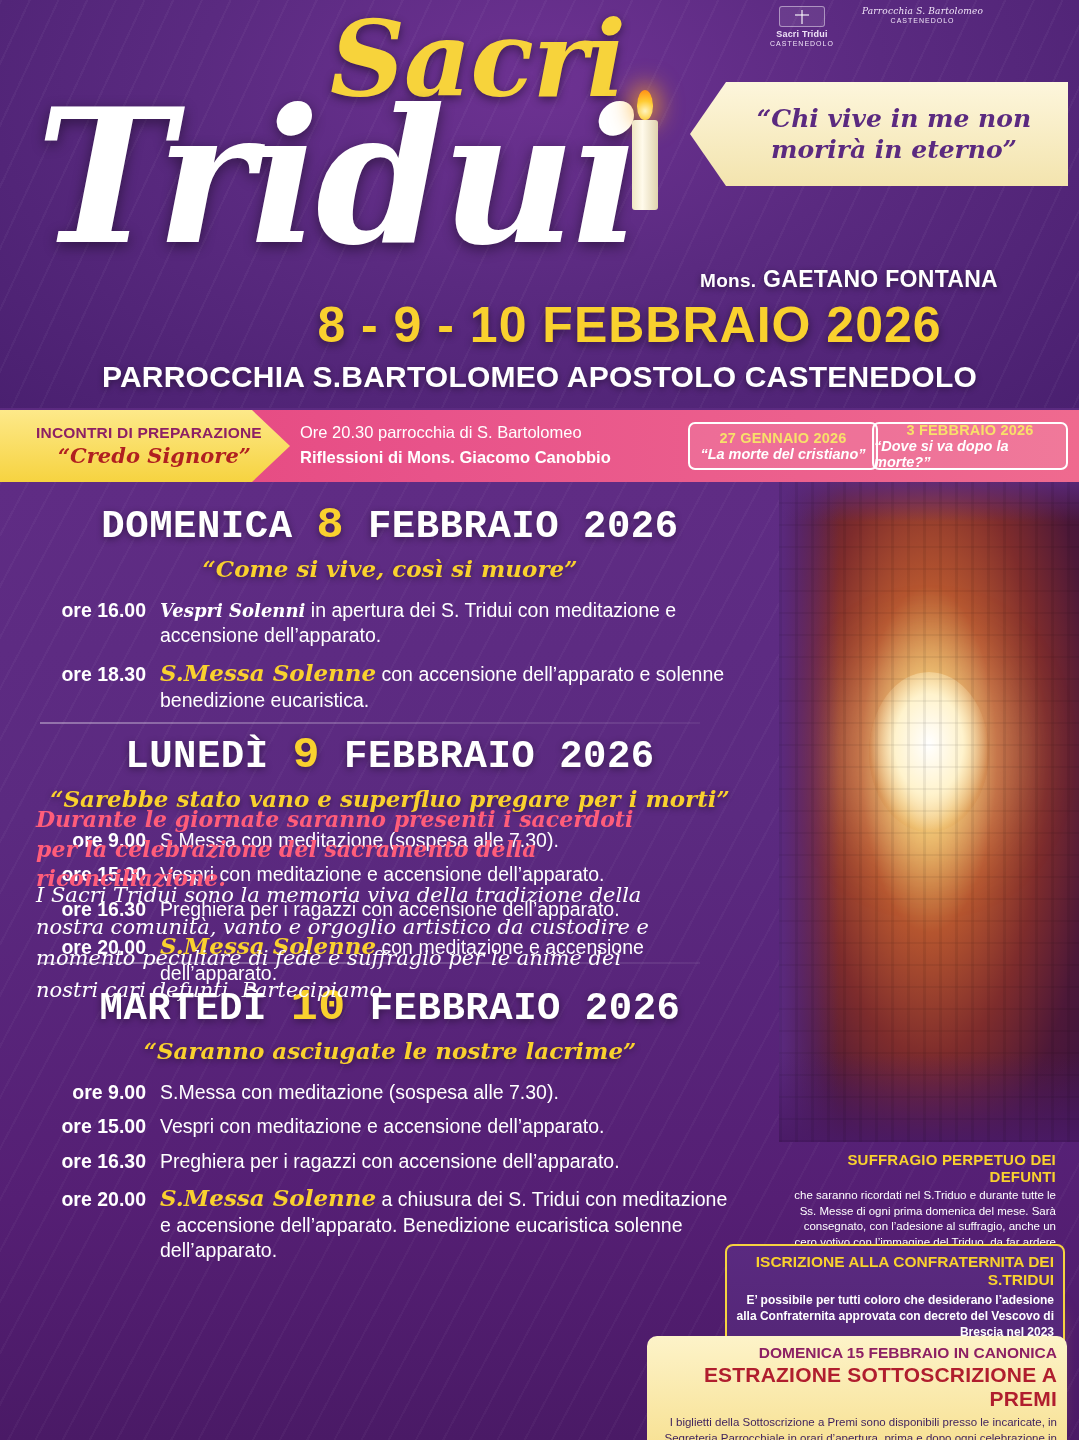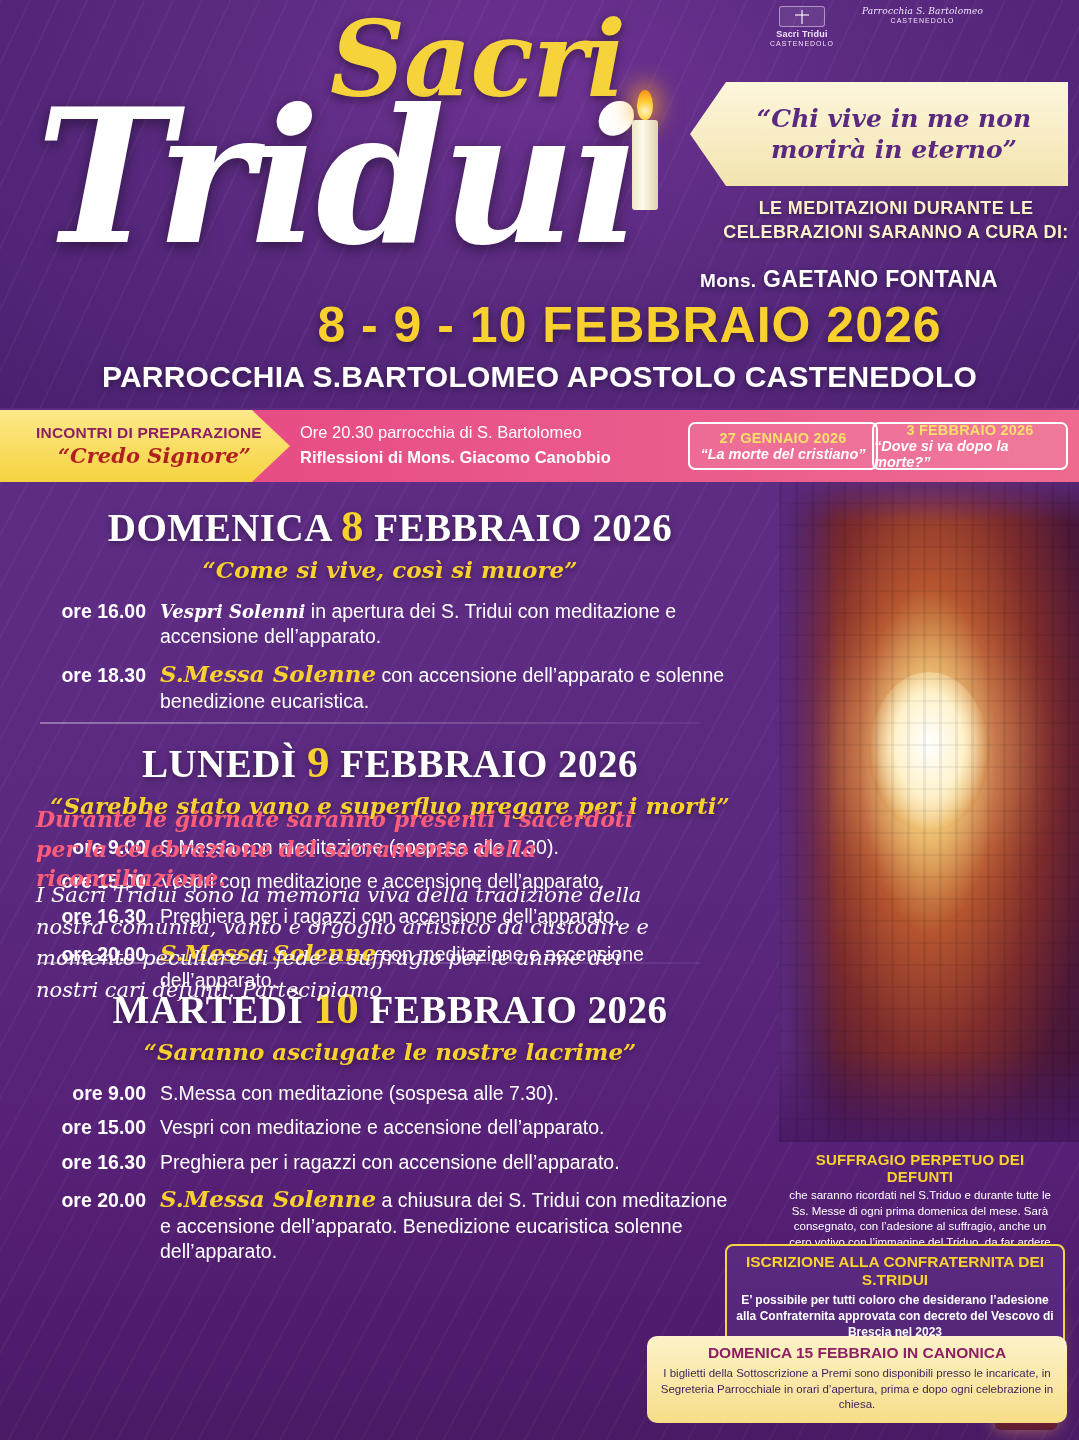--- a/index.html
+++ b/index.html
@@ -235,21 +235,21 @@
   }
   .jar .lbl {
     position: absolute; left: 7px; top: 10px; width: 48px; height: 30px;
     background: rgba(255,255,255,.85); border-radius: 3px;
     font-size: 5px; color: #5b2a80; text-align: center; padding-top: 4px; line-height: 1.2;
   }
 
   
   .day { position: absolute; left: 40px; width: 700px; }
   .day-head {
-    font-family: Liberation Serif, serif;
+    font-family: Liberation Mono, monospace;
     font-weight: bold;
     font-size: 39px;
     color: #ffffff;
     letter-spacing: .5px;
     text-shadow: 0 2px 7px rgba(0,0,0,.4);
     text-align: center;
   }
   .day-head .num { color: #f9d12e; font-size: 45px; }
   .day-sub {
     font-family: "DejaVu Serif", serif;
@@ -278,21 +278,21 @@
     color: #f9d12e;
     font-family: "DejaVu Serif", serif;
     font-style: italic; font-weight: bold; font-size: 23px;
   }
   .divider {
     position: absolute; left: 40px; width: 660px; height: 2px;
     background: linear-gradient(90deg, rgba(255,255,255,.35) 0%, rgba(255,255,255,.06) 100%);
   }
 
   #day-1 { top: 18px; }
-  #day-2 { top: 254px; }
+  #day-2 { top: 248px; }
   #day-3 { top: 500px; }
   #div-1 { top: 240px; }
   #div-2 { top: 480px; }
 
   .note-red {
     position: absolute; left: 36px; top: 805px; width: 620px;
     font-family: "DejaVu Serif", serif;
     font-style: italic; font-weight: bold;
     color: #ff5d7a;
     font-size: 22px; line-height: 1.35;
@@ -302,21 +302,21 @@
     font-family: "DejaVu Serif", serif;
     font-style: italic;
     color: #ffffff;
     font-size: 21px; line-height: 1.5;
   }
 
   
   .info-box {
     position: absolute; right: 14px;
     border-radius: 8px;
-    text-align: center;
+    text-align: right;
     padding: 7px 9px 9px;
   }
   #box-suffragio {
     top: 1144px; width: 290px;
     background: transparent;
   }
   #box-suffragio .bt { color: #f9d12e; font-weight: bold; font-size: 15px; letter-spacing: .2px; }
   #box-suffragio .bb { color: #ffffff; font-size: 11.5px; line-height: 1.35; margin-top: 3px; }
 
   #box-iscrizione {
@@ -362,21 +362,20 @@
 
     <div class="candle">
       <div class="flame"></div>
       <div class="body"></div>
     </div>
 
     <div class="quote-banner">
       <span>“Chi vive in me non morirà in eterno”</span>
     </div>
 
-    <div class="medit-block">LE MEDITAZIONI DURANTE LE CELEBRAZIONI SARANNO A CURA DI:</div>
 
     <div class="medit-name">
       <span class="pre">Mons.</span>
       <span>GAETANO FONTANA</span>
     </div>
 
     <div class="dates">8 - 9 - 10 FEBBRAIO 2026</div>
     <div class="parish">PARROCCHIA S.BARTOLOMEO APOSTOLO CASTENEDOLO</div>
   </div>
 
@@ -519,16 +518,17 @@
   </div>
 
   <div class="info-box" id="box-iscrizione">
     <div class="bt">ISCRIZIONE ALLA CONFRATERNITA DEI S.TRIDUI</div>
     <div class="b2">E’ possibile per tutti coloro che desiderano l’adesione alla Confraternita approvata con decreto del Vescovo di Brescia nel 2023</div>
     <div class="b3">Informazioni e iscrizioni presso la segreteria parrocchiale.</div>
   </div>
 
   <div class="info-box" id="box-estrazione">
     <div class="bt">DOMENICA 15 FEBBRAIO IN CANONICA</div>
+    <div class="b2">ESTRAZIONE SOTTOSCRIZIONE A PREMI</div>
     <div class="b3">I biglietti della Sottoscrizione a Premi sono disponibili presso le incaricate, in Segreteria Parrocchiale in orari d’apertura, prima e dopo ogni celebrazione in chiesa.</div>
   </div>
 
 </div>
 
 </body></html>

